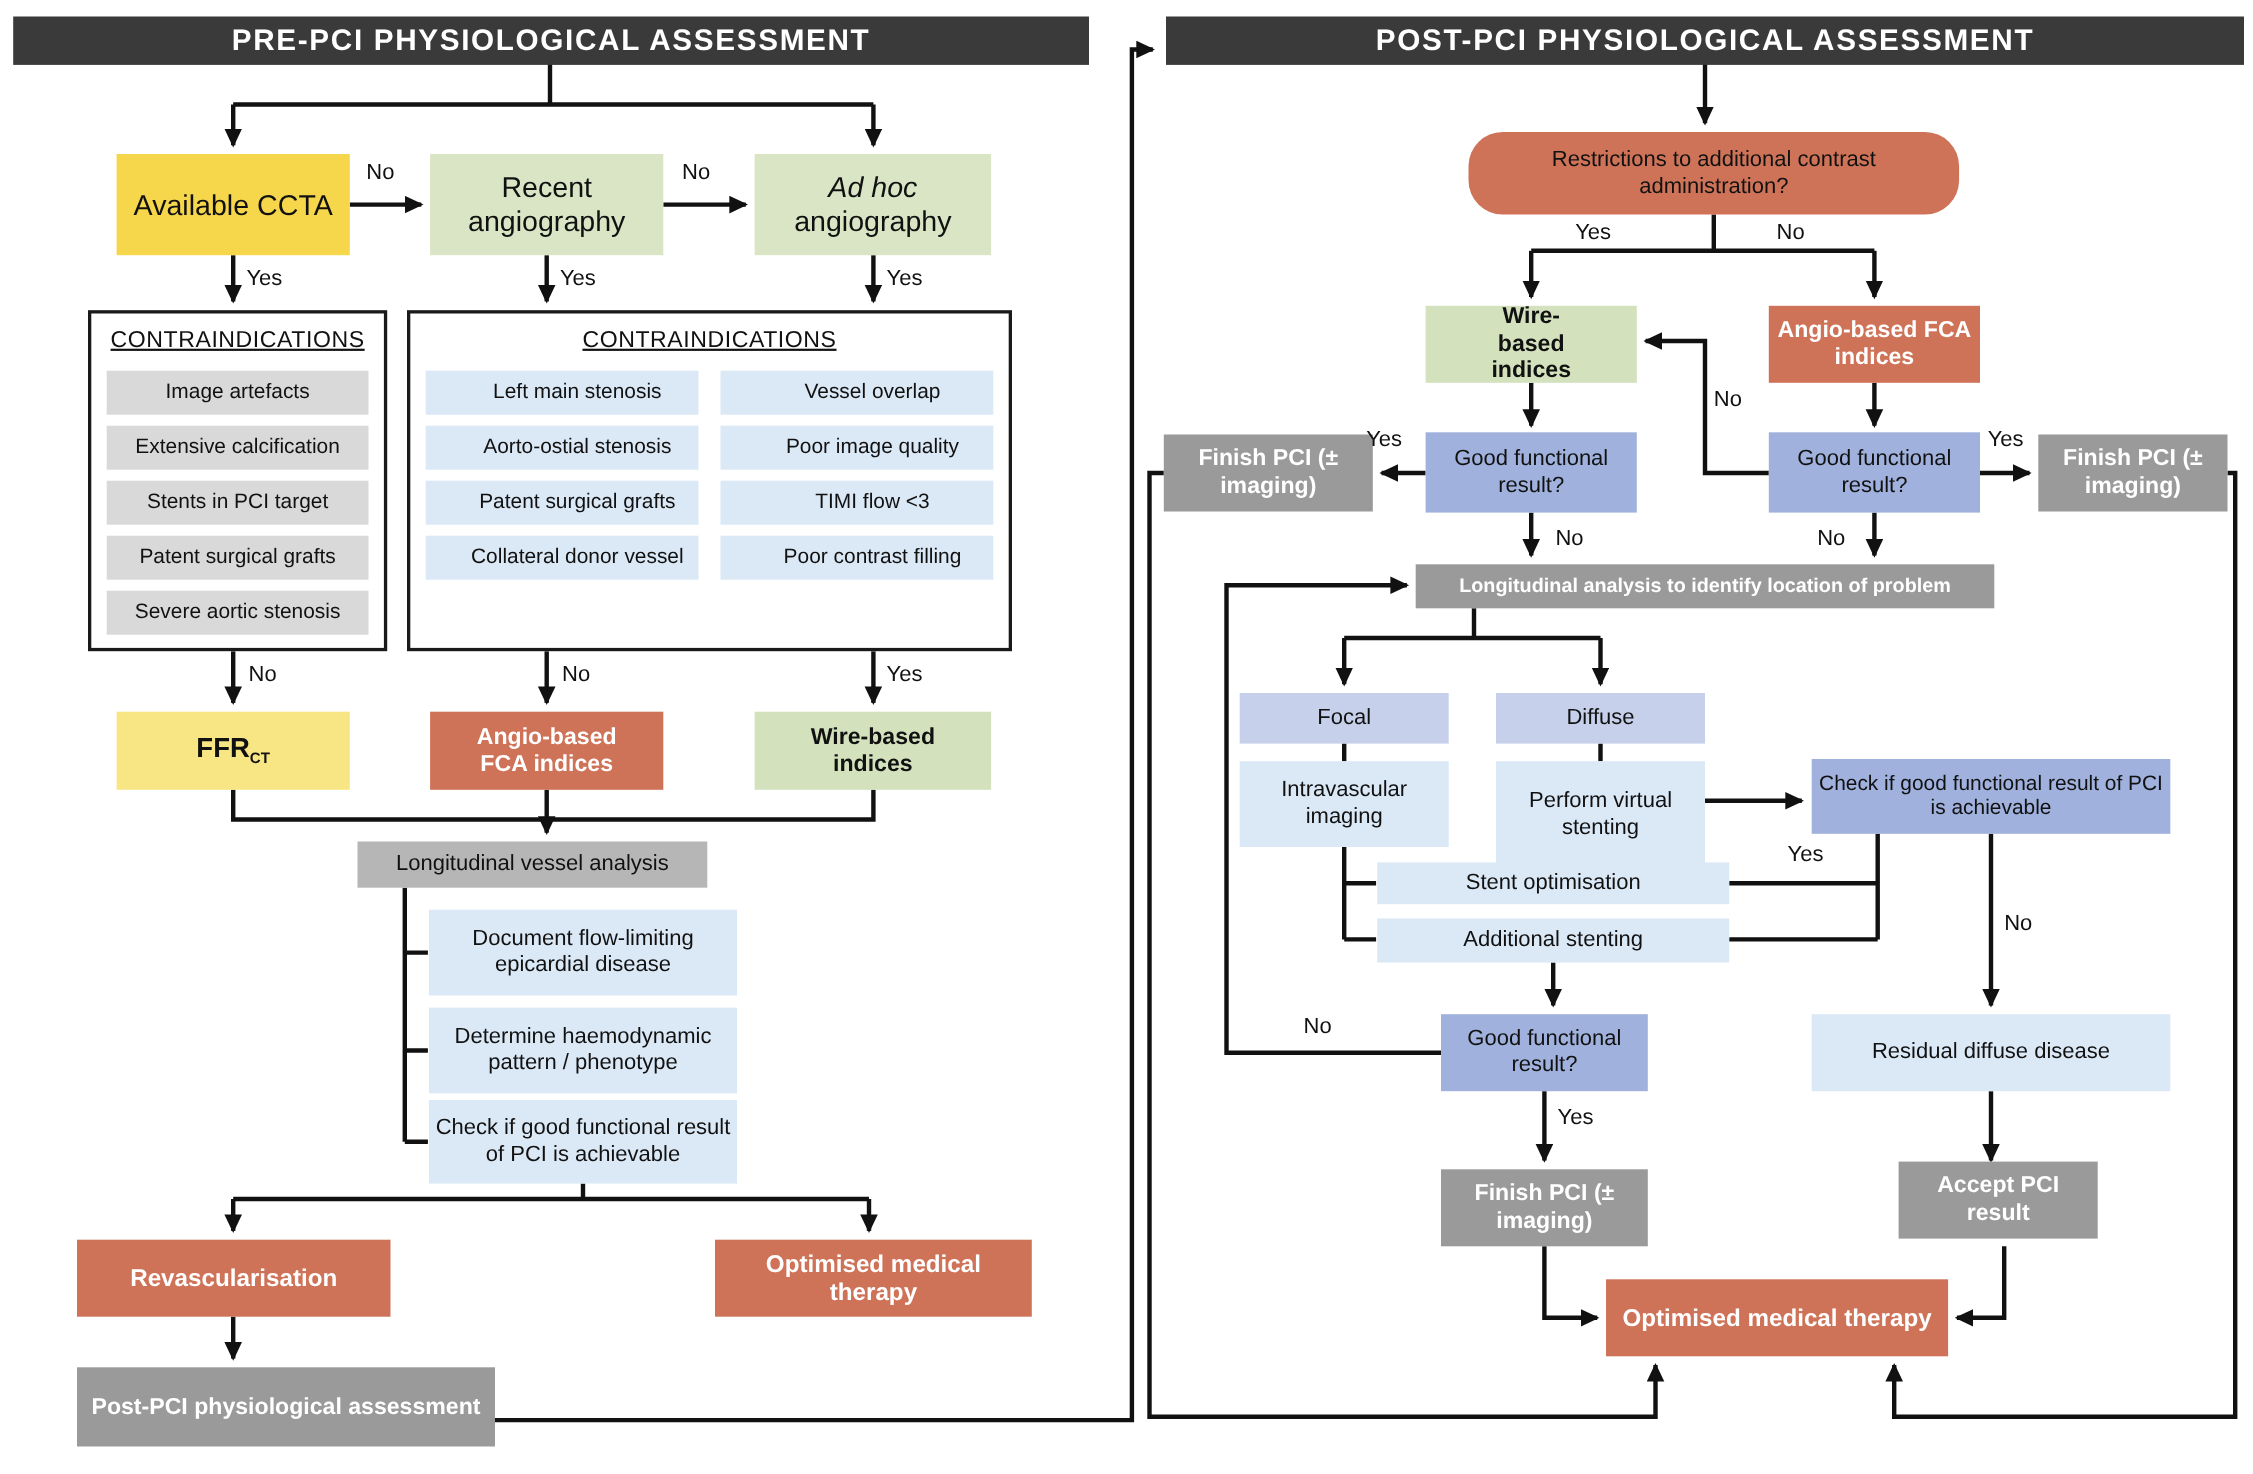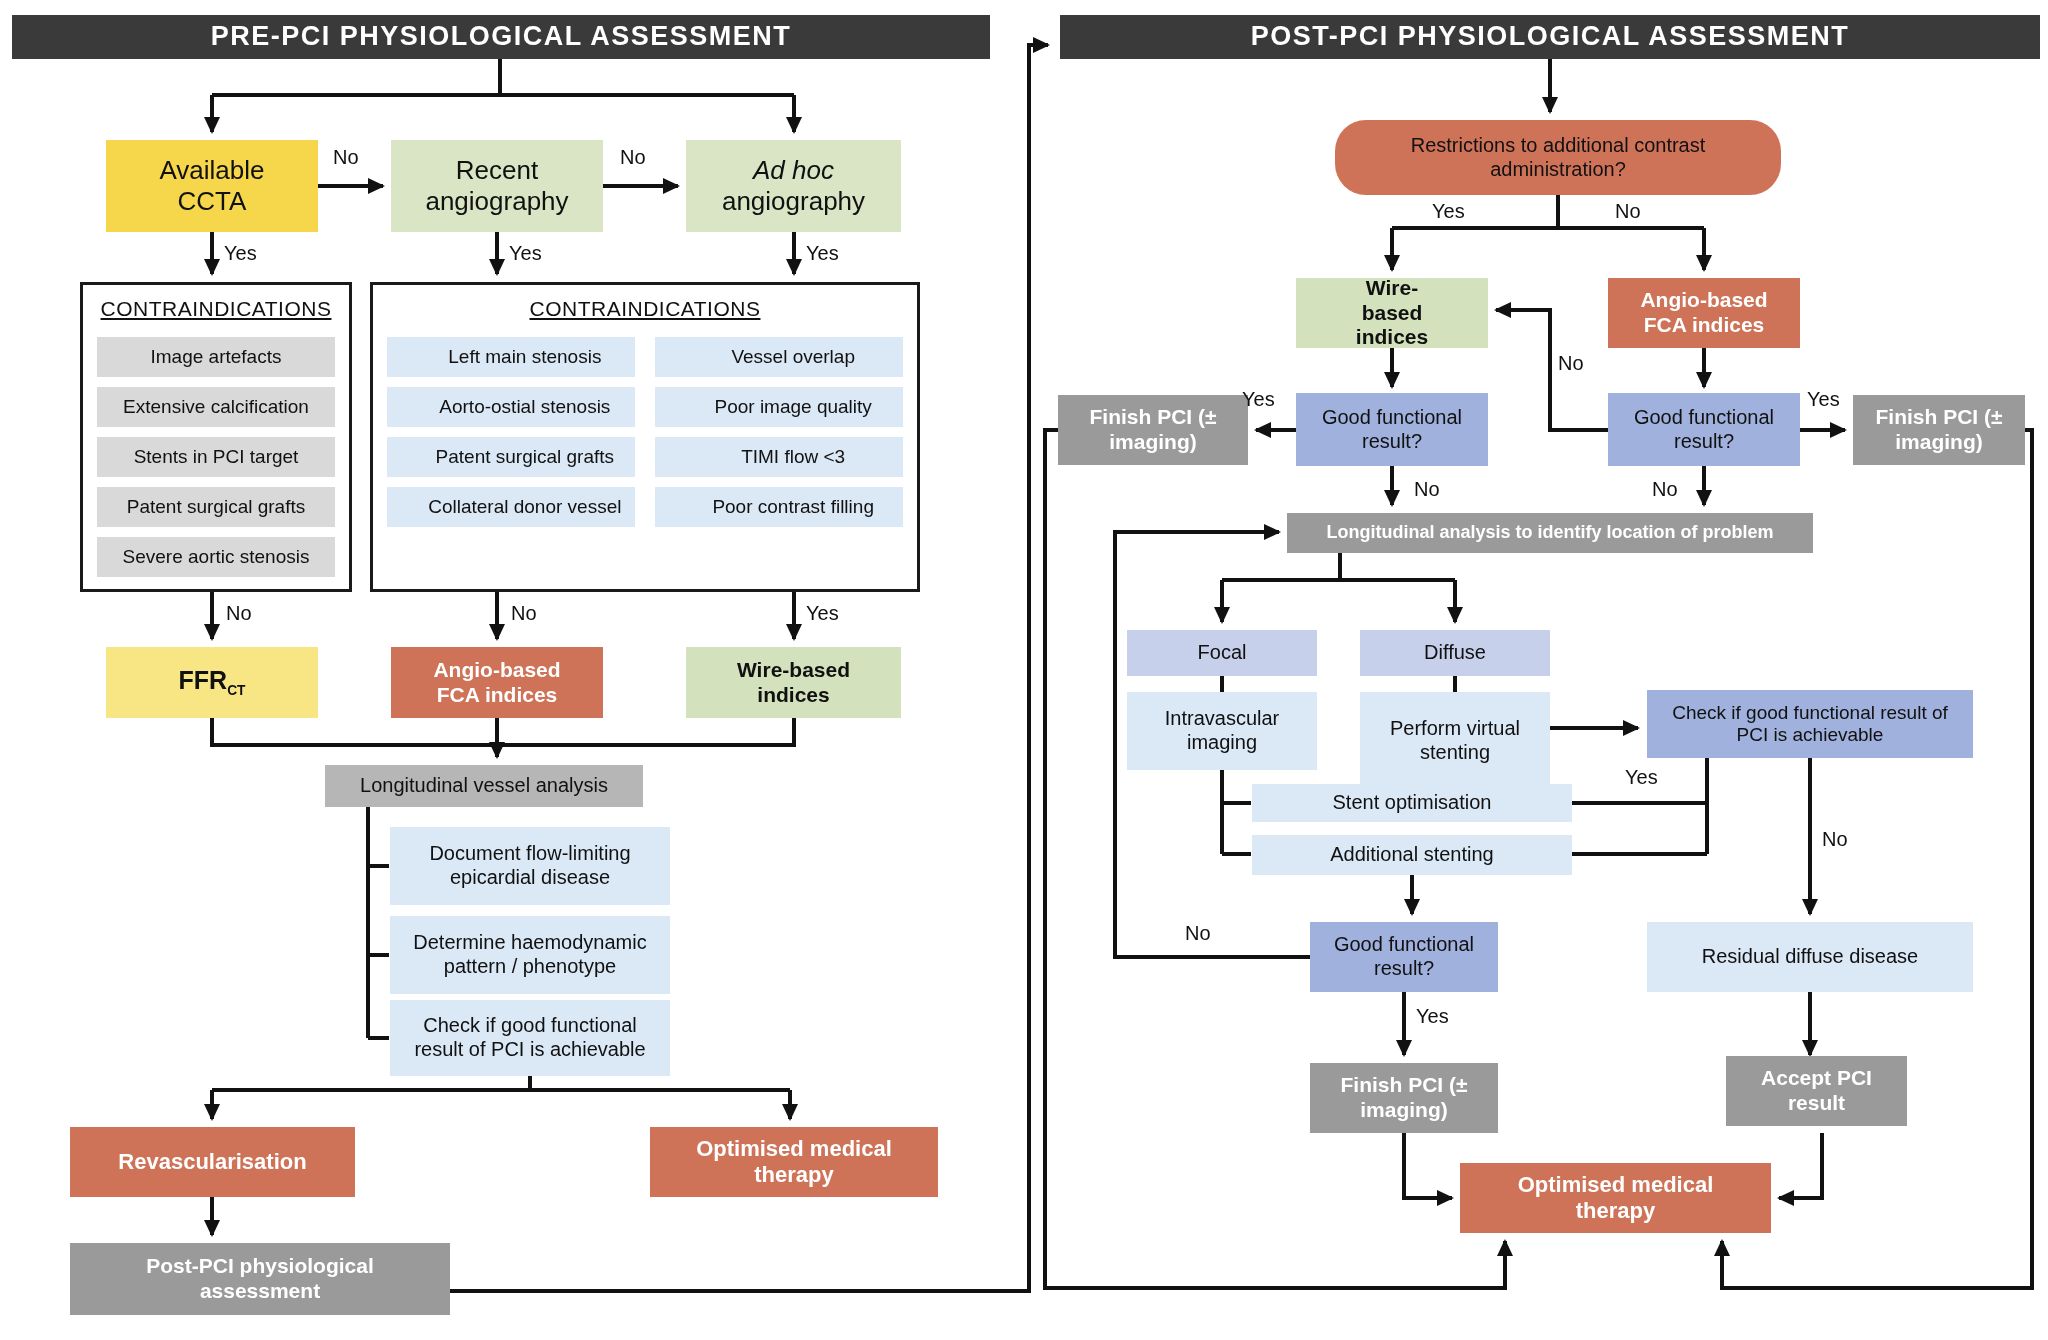--- a/index.html
+++ b/index.html
@@ -1,20 +1,20 @@
 <!DOCTYPE html>
 <html><head>
 <meta charset="utf-8">
 <style>
   html,body{margin:0;padding:0;background:#fff;}
   #canvas{position:relative;width:2048px;height:1340px;background:#ffffff;overflow:hidden;
           font-family:"Liberation Sans",sans-serif;color:#111;}
   svg.wires{position:absolute;left:0;top:0;pointer-events:none;}
   .node{position:absolute;display:flex;flex-direction:column;align-items:center;justify-content:center;
-        text-align:center;line-height:1.18;box-sizing:border-box;padding:2px 18px;font-size:20px;}
+        text-align:center;line-height:1.18;box-sizing:border-box;padding:2px 6px;font-size:20px;}
   .hdr{background:#3a3a3a;color:#fff;font-weight:bold;font-size:27px;letter-spacing:1.5px;}
   .yellow{background:#f6d64a;font-size:26px;}
   .paleyellow{background:#f8e584;font-weight:bold;font-size:25px;}
   .green{background:#d9e5c4;font-size:26px;}
   .greenb{background:#d3e2bd;font-weight:bold;font-size:21px;}
   .orange{background:#cf7358;color:#fff;font-weight:bold;font-size:21px;}
   .orangeblk{background:#cf7358;color:#111;font-size:20px;border-radius:31px;}
   .grayact{background:#9a9a9a;color:#fff;font-weight:bold;font-size:21px;}
   .graybar{background:#b6b6b6;color:#111;font-size:20px;}
   .bluemid{background:#9fb1dc;font-size:20px;}

